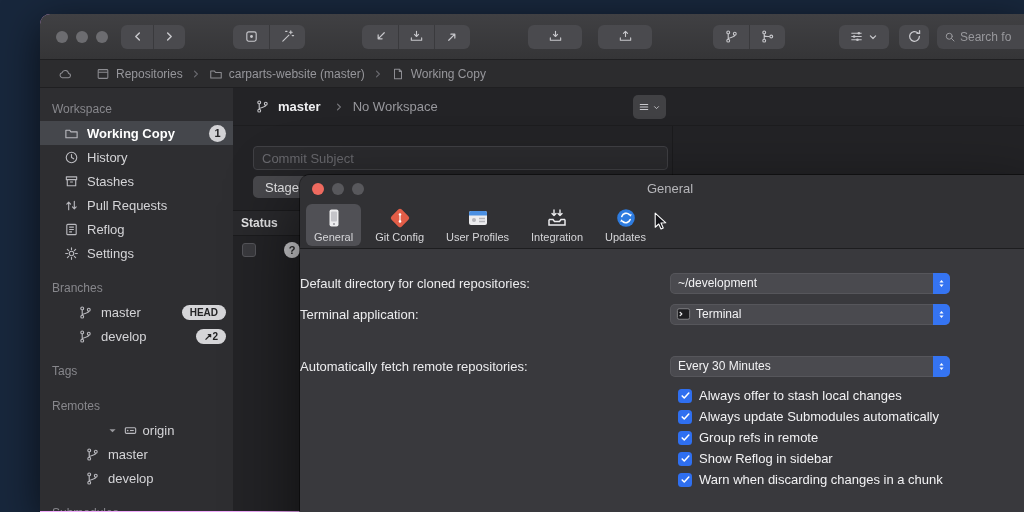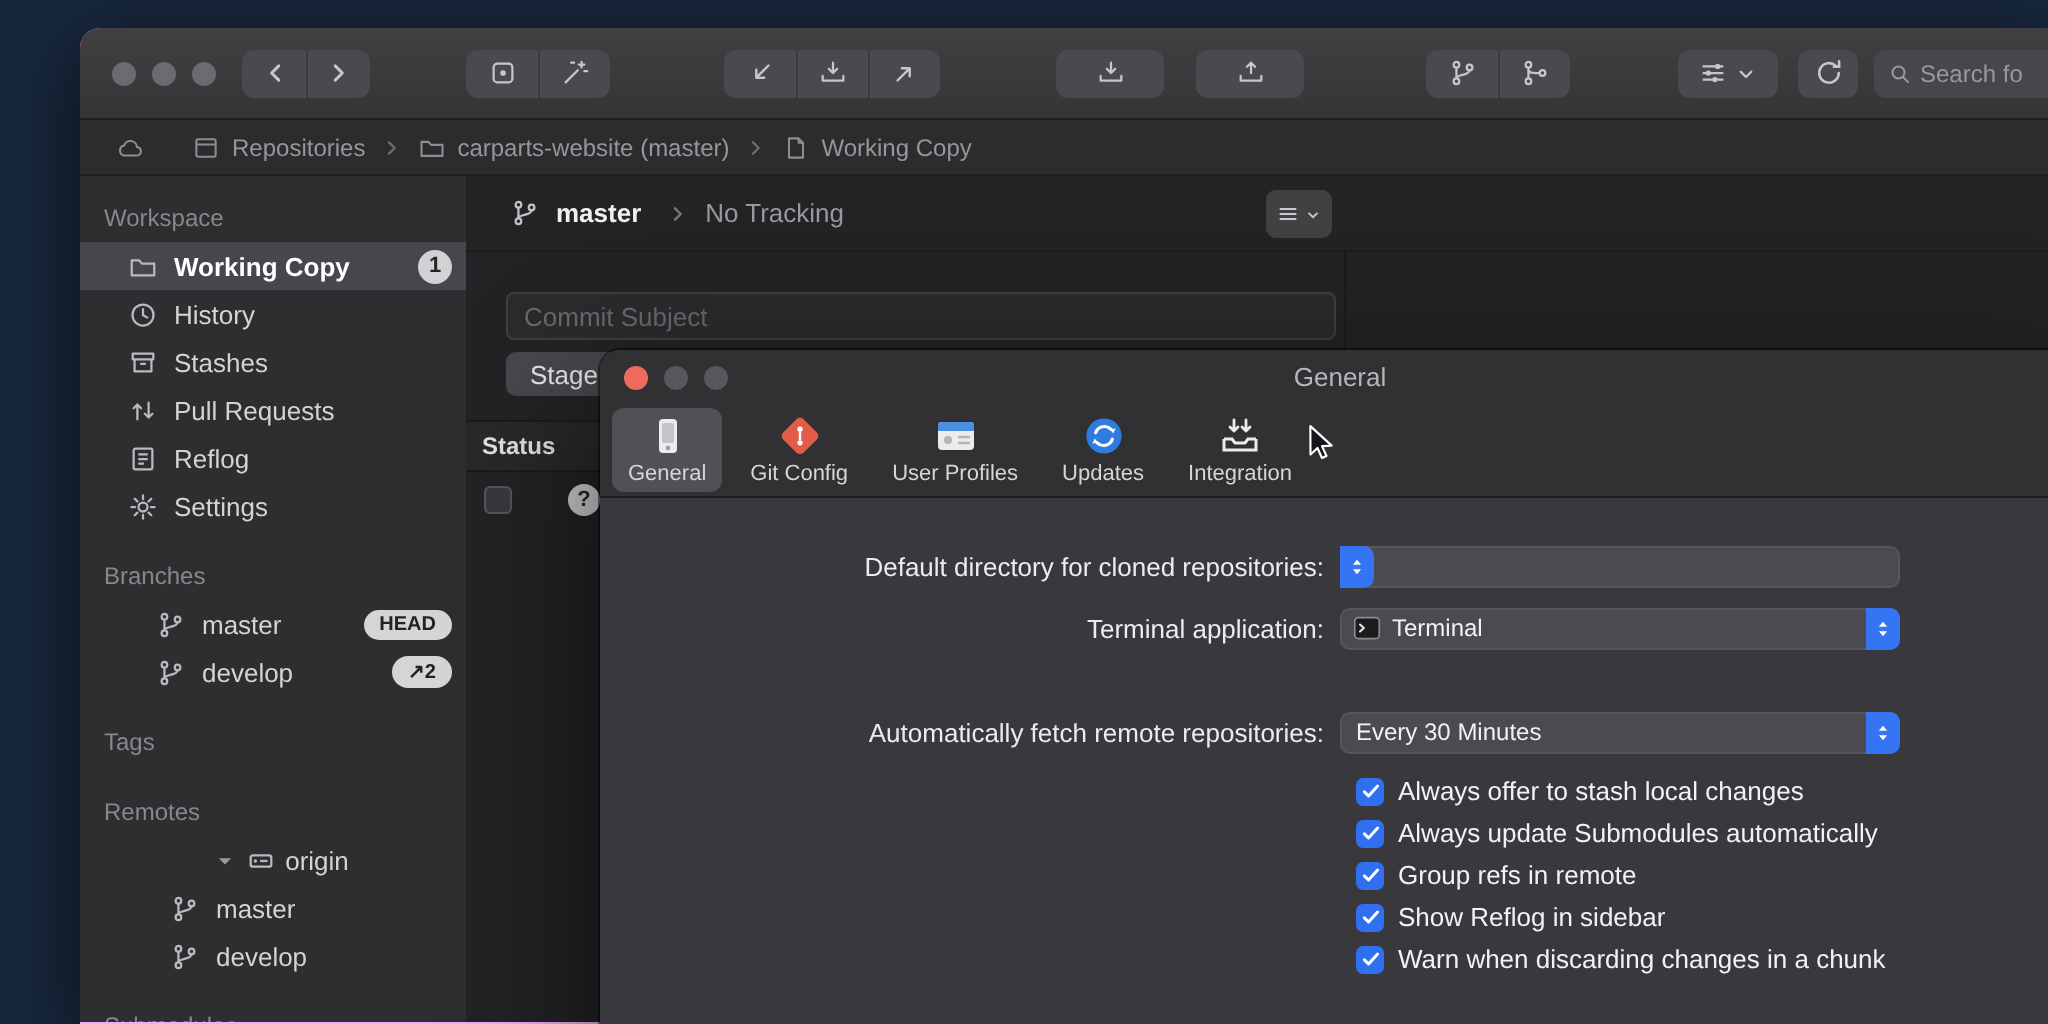--- a/index.html
+++ b/index.html
@@ -88,21 +88,21 @@
   .light.dim { background:#58585c; }
   .prefs-title { flex:1; text-align:center; font-size:13px; color:#b6b6ba; }
   .tabbar { height:47px; background:#313134; border-bottom:1px solid #1d1d1f; display:flex;
             align-items:center; padding-left:6px; gap:6px; }
   .tab { display:flex; flex-direction:column; align-items:center; justify-content:center; gap:2px;
          padding:3px 8px; border-radius:6px; font-size:11px; color:#d6d6d9; height:42px; }
   .tab.selected { background:#505055; }
   .ticon { width:22px; height:22px; display:block; }
   .prefs-body { position:relative; height:325px; background:#39393d; }
   .frow { position:absolute; left:0; display:flex; align-items:center; height:22px; }
-  .flabel { width:370px; text-align:right; font-size:13px; color:#ececee; padding-right:8px; }
+  .flabel { width:370px; text-align:left; font-size:13px; color:#ececee; padding-right:8px; }
   .popup { width:280px; height:21px; background:#4a4a4f; border-radius:5px; display:flex; align-items:center;
            box-shadow:inset 0 0 0 1px rgba(255,255,255,.07); }
   .pval { font-size:12px; color:#f2f2f4; margin-left:8px; flex:1; white-space:nowrap; overflow:hidden; }
   .pval.after-icon { margin-left:5px; }
   .term-ic { width:15px; height:14px; margin-left:6px; flex-shrink:0; }
   .stepper { width:17px; height:21px; background:#3574f2; border-radius:0 5px 5px 0; display:flex;
              align-items:center; justify-content:center; flex-shrink:0; }
   .stepper svg { width:11px; height:13px; display:block; }
   .checks { position:absolute; left:378px; top:139px; display:flex; flex-direction:column; gap:6px; }
   .check-row { display:flex; align-items:center; gap:7px; font-size:13px; color:#f2f2f4; height:15px; white-space:nowrap; }
@@ -485,21 +485,21 @@
 
       <div class="content">
         <div class="branch-row">
           <svg class="ic">
               <use href="#i-branch"></use>
             </svg>
           <span class="branch-name">master</span>
           <svg class="track-sep">
               <use href="#i-chevr"></use>
             </svg>
-          <span class="tracking">No Tracking</span>
+          <span class="tracking">No Workspace</span>
         </div>
         <div class="menu-btn">
           <svg class="ic12">
               <use href="#i-menu"></use>
             </svg>
           <svg style="width:9px;height:9px">
               <use href="#i-chevd"></use>
             </svg>
         </div>
         <div class="pane-divider"></div>
@@ -540,36 +540,37 @@
         <span>Git Config</span>
       </div>
       <div class="tab">
         <svg class="ticon">
             <use href="#t-users"></use>
           </svg>
         <span>User Profiles</span>
       </div>
       <div class="tab">
         <svg class="ticon">
-            <use href="#t-updates"></use>
-          </svg>
-        <span>Updates</span>
+            <use href="#t-integration"></use>
+          </svg>
+        <span>Integration</span>
       </div>
       <div class="tab">
         <svg class="ticon">
-            <use href="#t-integration"></use>
-          </svg>
-        <span>Integration</span>
+            <use href="#t-updates"></use>
+          </svg>
+        <span>Updates</span>
       </div>
     </div>
 
     <div class="prefs-body">
       <div class="frow" style="top:23px">
         <span class="flabel">Default directory for cloned repositories:</span>
         <div class="popup">
+          <span class="pval">~/development</span>
           <span class="stepper">
               <svg>
                 <use href="#i-updown"></use>
               </svg>
             </span>
         </div>
       </div>
 
       <div class="frow" style="top:54px">
         <span class="flabel">Terminal application:</span>

